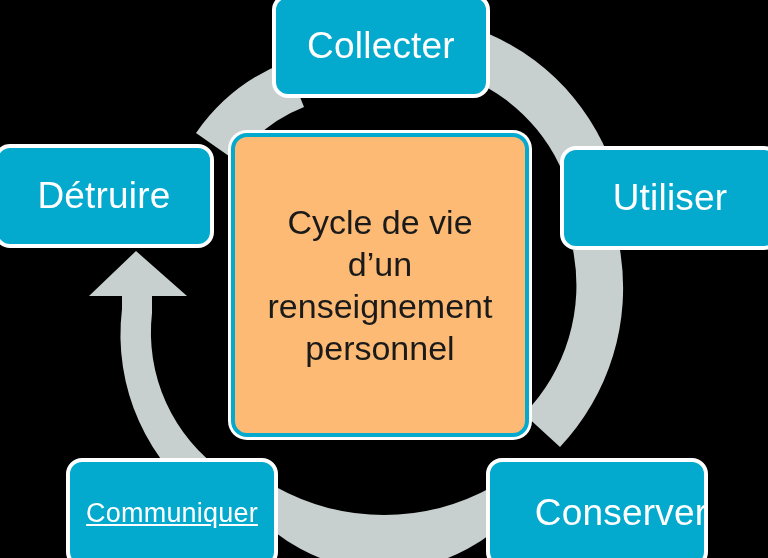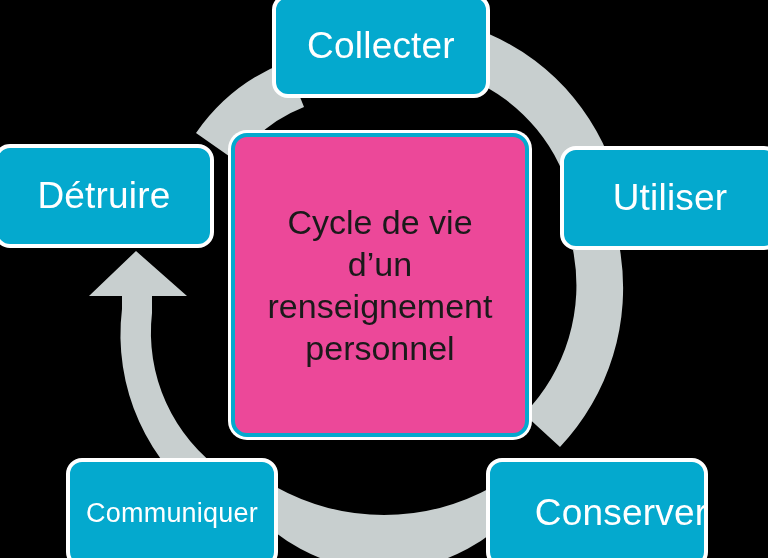--- a/index.html
+++ b/index.html
@@ -63,37 +63,37 @@
   #node-conserver {
     left: 486px;  top: 458px;  width: 222px; height: 110px;
     border-radius: 16px;
   }
   #node-conserver .node-label { font-size: 37px; margin-left: 48px; }
 
   #node-communiquer {
     left: 66px;   top: 458px;  width: 212px; height: 110px;
     border-radius: 16px;
   }
-  #node-communiquer .node-label { font-size: 27px; }
+  #node-communiquer .node-label { font-size: 27px; text-decoration: underline; }
 
   #node-detruire {
     left: -6px;   top: 144px;  width: 220px; height: 104px;
     border-radius: 16px;
   }
   #node-detruire .node-label { font-size: 37px; }
 
   
   #center-hub {
     position: absolute;
     left: 231px;
     top: 133px;
     width: 298px;
     height: 304px;
     box-sizing: border-box;
-    background: #ec4899;
+    background: #fdba74;
     border: 4px solid #04a9ce;
     border-radius: 16px;
     box-shadow: 0 0 0 3px #ffffff;
     display: flex;
     align-items: center;
     justify-content: center;
     text-align: center;
     z-index: 6;
   }
   #center-hub-text {

